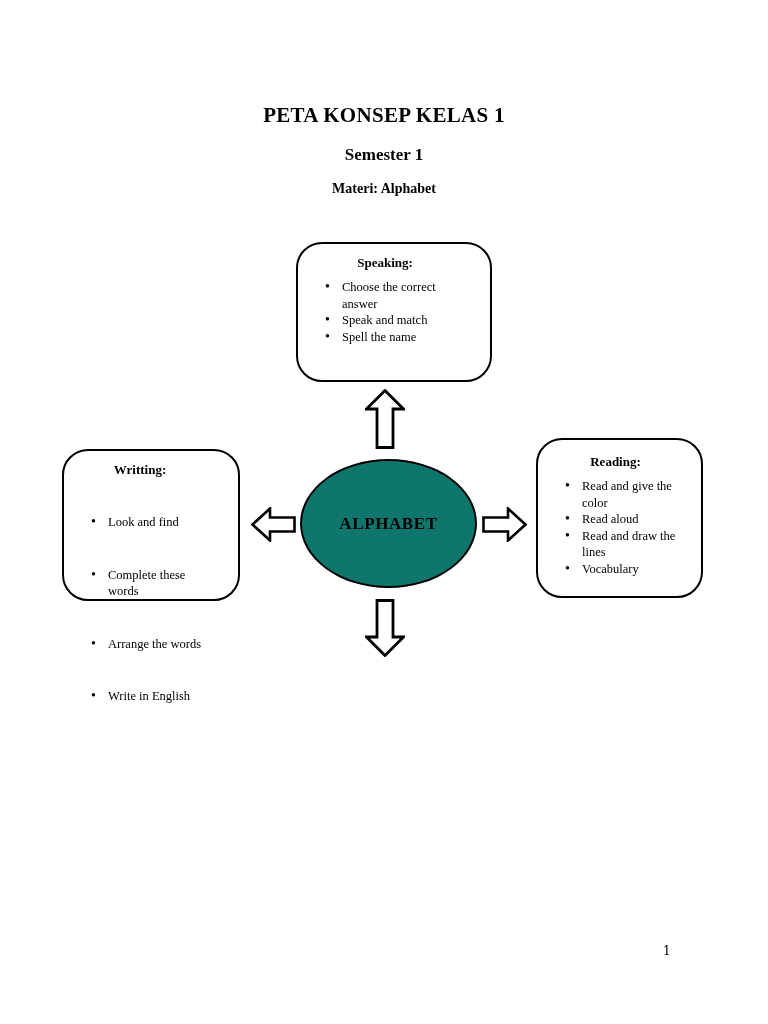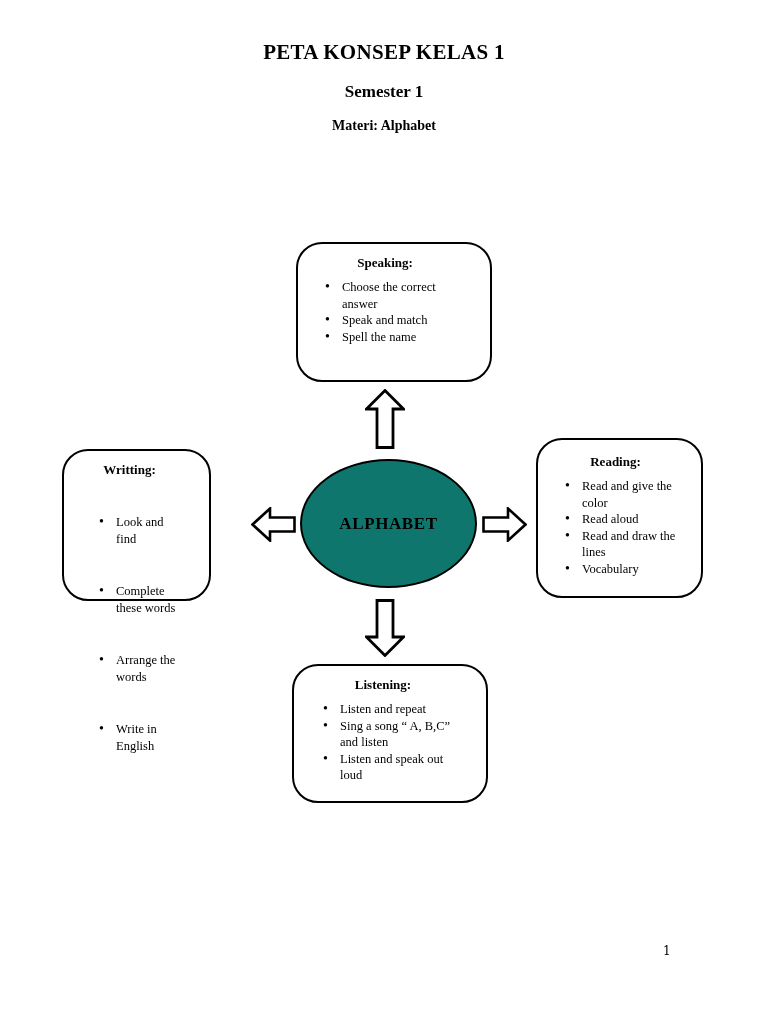--- a/index.html
+++ b/index.html
@@ -6,21 +6,21 @@
   body{
     width:768px;height:1024px;
     background:#ffffff;
     font-family:"Liberation Serif","DejaVu Serif",serif;
     color:#000000;
     overflow:hidden;
   }
   .page{position:relative;width:768px;height:1024px;background:#ffffff;}
 
   
-  .header{padding-top:40px;text-align:center;}
+  .header{padding-top:103px;text-align:center;}
   .title{font-size:21px;font-weight:bold;margin:0;letter-spacing:0.3px;}
   .subtitle{font-size:17px;font-weight:bold;margin:17px 0 0 0;}
   .topic{font-size:14px;font-weight:bold;margin:16px 0 0 0;}
 
   
   .node{
     position:absolute;
     border:2.5px solid #000000;
     border-radius:26px;
     background:#ffffff;
@@ -36,21 +36,21 @@
   }
   .node li{position:relative;padding-left:30px;}
   .node li::before{
     content:"\2022";
     position:absolute;left:13px;top:-1px;
     font-size:14px;
   }
   .node-speaking{left:296px;top:242px;width:196px;height:140px;padding:0 22px 0 4px;}
   .node-speaking ul{margin-left:0;}
   .node-speaking li{margin-left:10px;}
-  .node-writting{left:62px;top:449px;width:149px;height:152px;padding:0 26px 0 12px;}
+  .node-writting{left:62px;top:449px;width:178px;height:152px;padding:0 26px 0 4px;}
   .node-writting li{margin-left:10px;margin-top:36px;}
   .node-reading{left:536px;top:438px;width:167px;height:160px;padding:3px 12px 0 4px;}
   .node-reading li{margin-left:10px;}
   .node-listening{left:292px;top:664px;width:196px;height:139px;padding:0 20px 0 6px;}
   .node-listening li{margin-left:10px;}
 
   
   .ellipse{
     position:absolute;left:300px;top:459px;width:177px;height:129px;
     border:2.5px solid #000000;border-radius:50%;
@@ -105,28 +105,20 @@
   <div class="node node-reading">
     <p class="node-title">Reading:</p>
     <ul>
       <li>Read and give the color</li>
       <li>Read aloud</li>
       <li>Read and draw the lines</li>
       <li>Vocabulary</li>
     </ul>
   </div>
 
-  <div class="node node-listening">
-    <p class="node-title">Listening:</p>
-    <ul>
-      <li>Listen and repeat</li>
-      <li>Sing a song “ A, B,C” and listen</li>
-      <li>Listen and speak out loud</li>
-    </ul>
-  </div>
 
   <div class="ellipse">
     <span>ALPHABET</span>
   </div>
 
   <div class="arrow arrow-up">
     <svg width="40" height="60" viewBox="0 0 40 60">
       <polygon points="20,1.5 38.5,20 28,20 28,58.5 12,58.5 12,20 1.5,20" fill="#ffffff" stroke="#000000" stroke-width="2.8" stroke-linejoin="miter"></polygon>
     </svg>
   </div>

